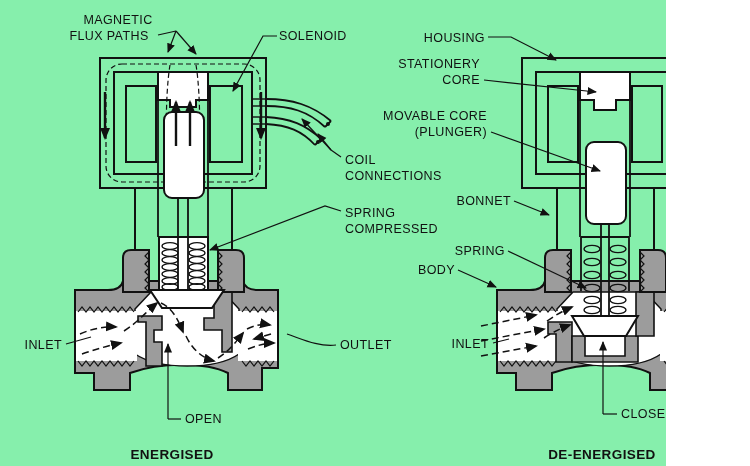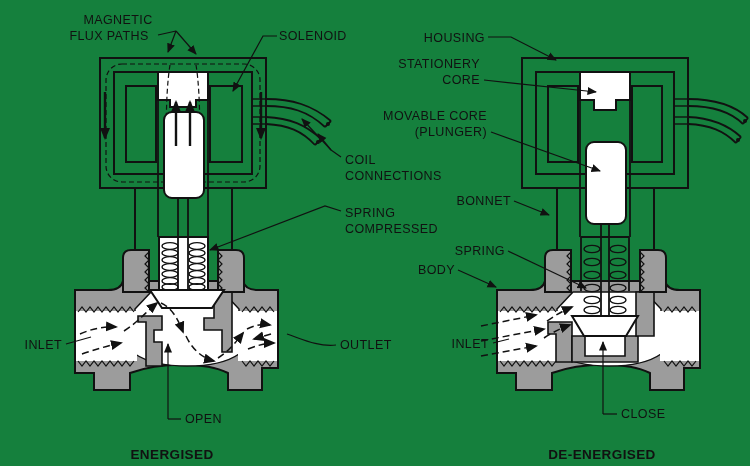--- a/index.html
+++ b/index.html
@@ -1,16 +1,16 @@
 <!DOCTYPE html>
 <html><head>
 <meta charset="utf-8">
 <style>
   html,body{margin:0;padding:0;background:#ffffff;}
-  .stage{position:relative;width:750px;height:466px;background:#15803d;overflow:hidden;
+  .stage{position:relative;width:666px;height:466px;background:#86efac;overflow:hidden;
          font-family:"Liberation Sans",sans-serif;}
   svg{display:block}
   .lbl{font:12.5px "Liberation Sans",sans-serif;fill:#111;letter-spacing:.4px;}
   .cap{font:bold 13.5px "Liberation Sans",sans-serif;fill:#111;letter-spacing:.4px;}
   .ln{stroke:#111;fill:none;}
   .w2{stroke-width:2;}
   .w18{stroke-width:1.8;}
   .w14{stroke-width:1.4;}
   .w12{stroke-width:1.2;}
   .fluxln{stroke:#111;stroke-width:2.4;fill:none;}

